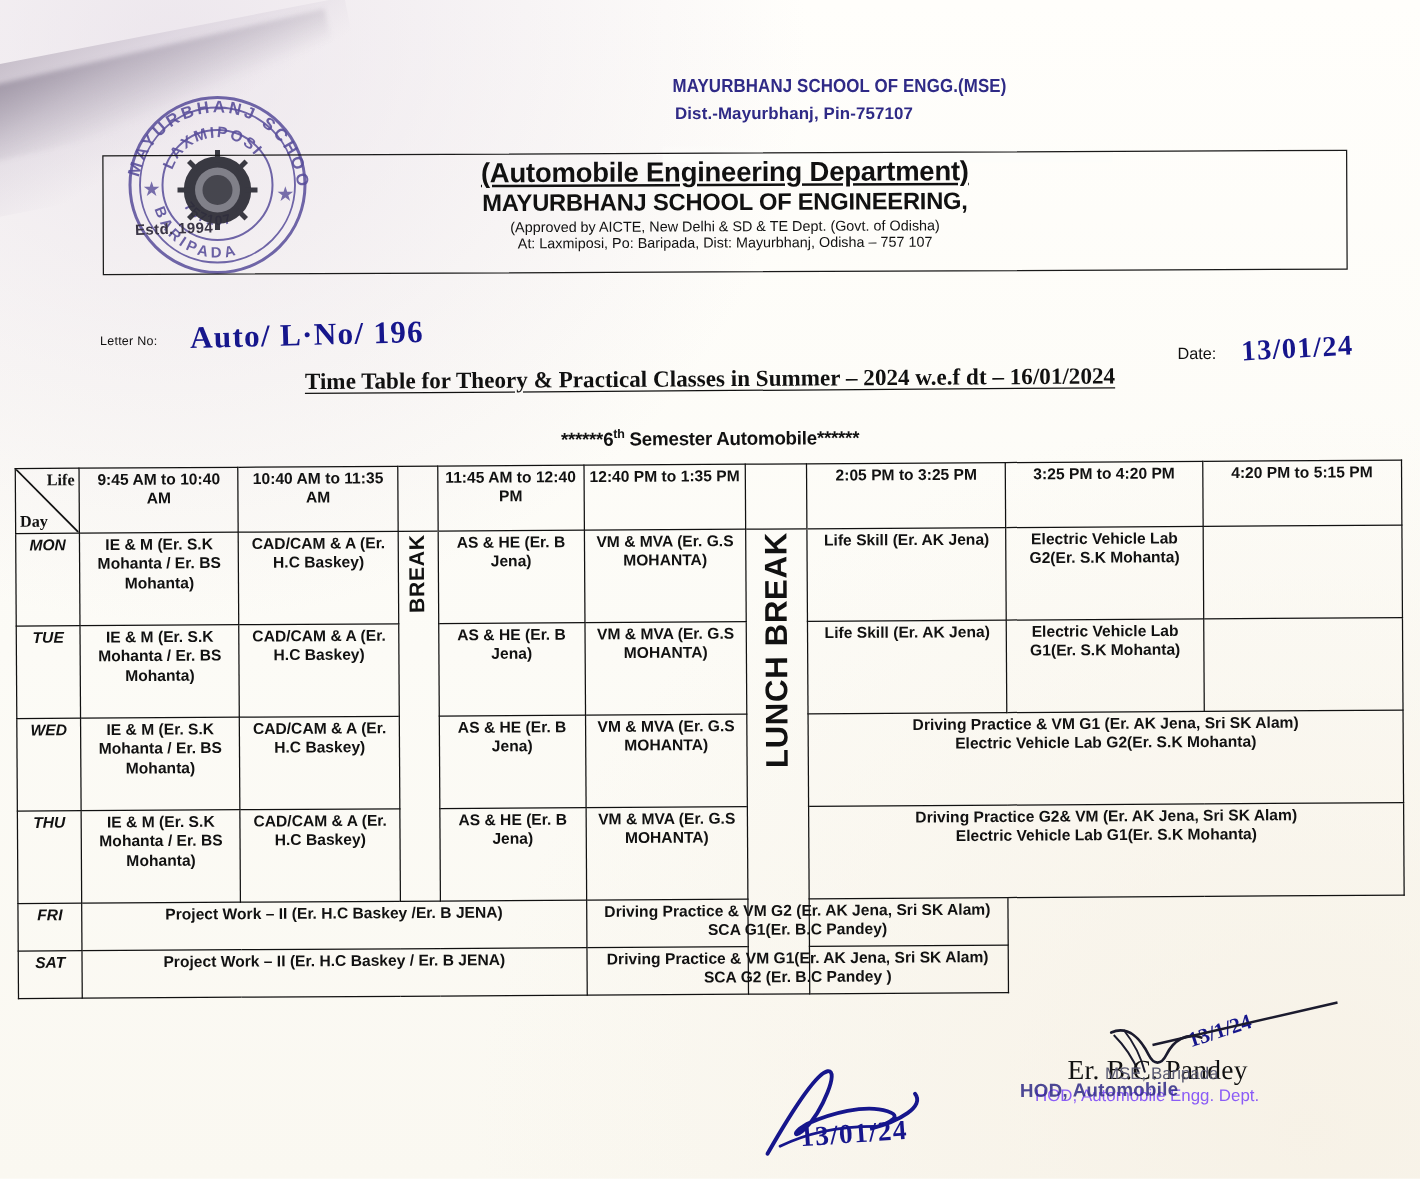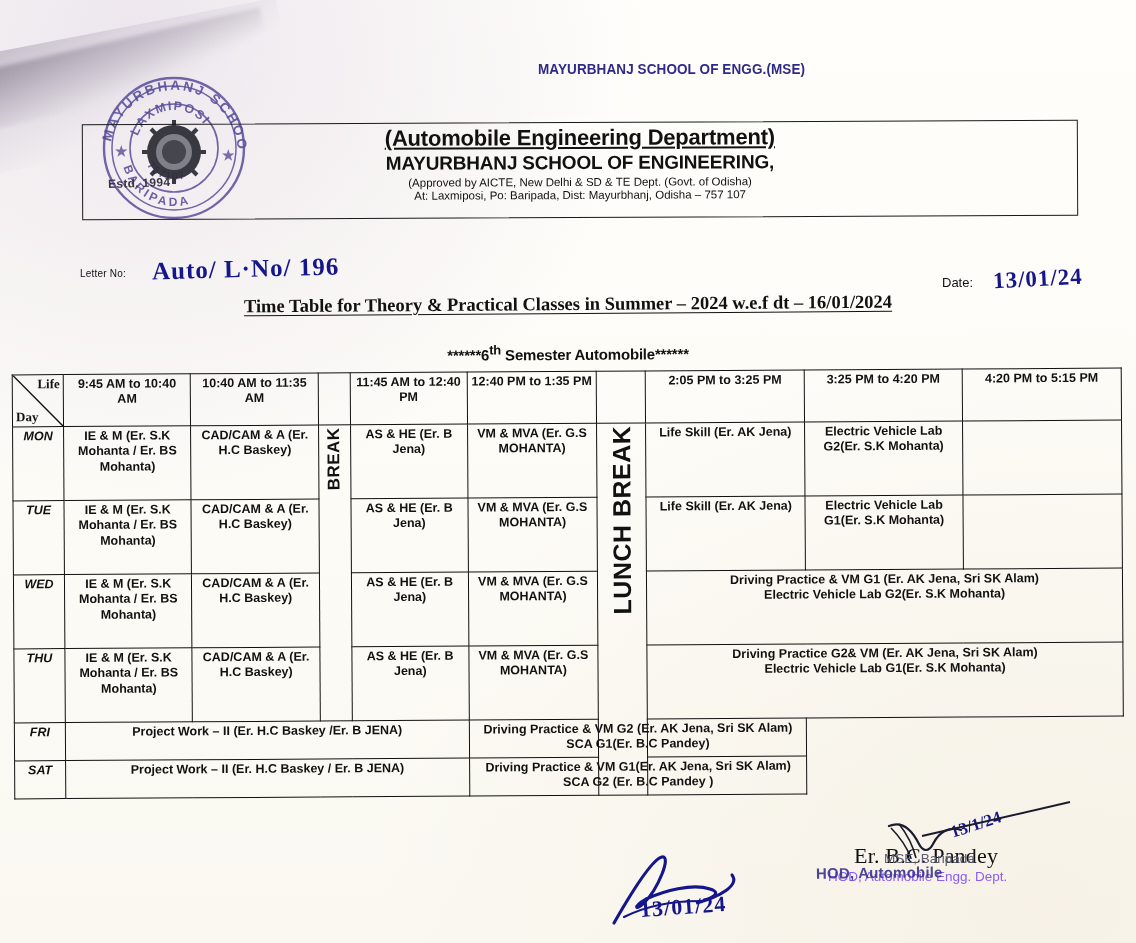--- a/index.html
+++ b/index.html
@@ -111,21 +111,21 @@
     font-family:"Liberation Serif", serif;
     font-size:18.5px; font-weight:bold;
     text-decoration:underline; text-underline-offset:3px;
     transform:rotate(-0.4deg);
   }
   .sem-title{
     position:absolute; left:0; top:342px; width:1136px; text-align:center;
     font-size:15px; font-weight:bold; letter-spacing:-.2px;
     transform:rotate(-0.35deg);
   }
-  .sem-title sup{ font-size:13px; }
+  .sem-title sup{ font-size:10px; }
 
   
   .tt-wrap{
     position:absolute; left:13px; top:371px; width:1110px;
     transform:rotate(-0.35deg);
   }
   table.tt{
     border-collapse:collapse; width:1110px;
     table-layout:fixed;
     font-family:"Liberation Sans", sans-serif;
@@ -222,20 +222,21 @@
 </style>
 </head>
 <body>
 
 <div class="paper-tint"></div>
 <div class="corner-fold"></div>
 <div class="corner-fold2"></div>
 
 <div class="letterhead">
   <div class="l1">MAYURBHANJ SCHOOL OF ENGG.(MSE)</div>
+  <div class="l3">Dist.-Mayurbhanj, Pin-757107</div>
 </div>
 <div class="lh-clip"></div>
 
 <svg class="seal" viewBox="0 0 164 156">
   <defs>
     <path id="arcTop" d="M 18,86 A 64,64 0 0 1 146,86"></path>
     <path id="arcBot" d="M 30,86 A 52,52 0 0 0 134,86"></path>
     <path id="arcIn1" d="M 44,80 A 38,38 0 0 1 120,80"></path>
     <path id="arcIn2" d="M 50,80 A 32,32 0 0 0 114,80"></path>
   </defs>

